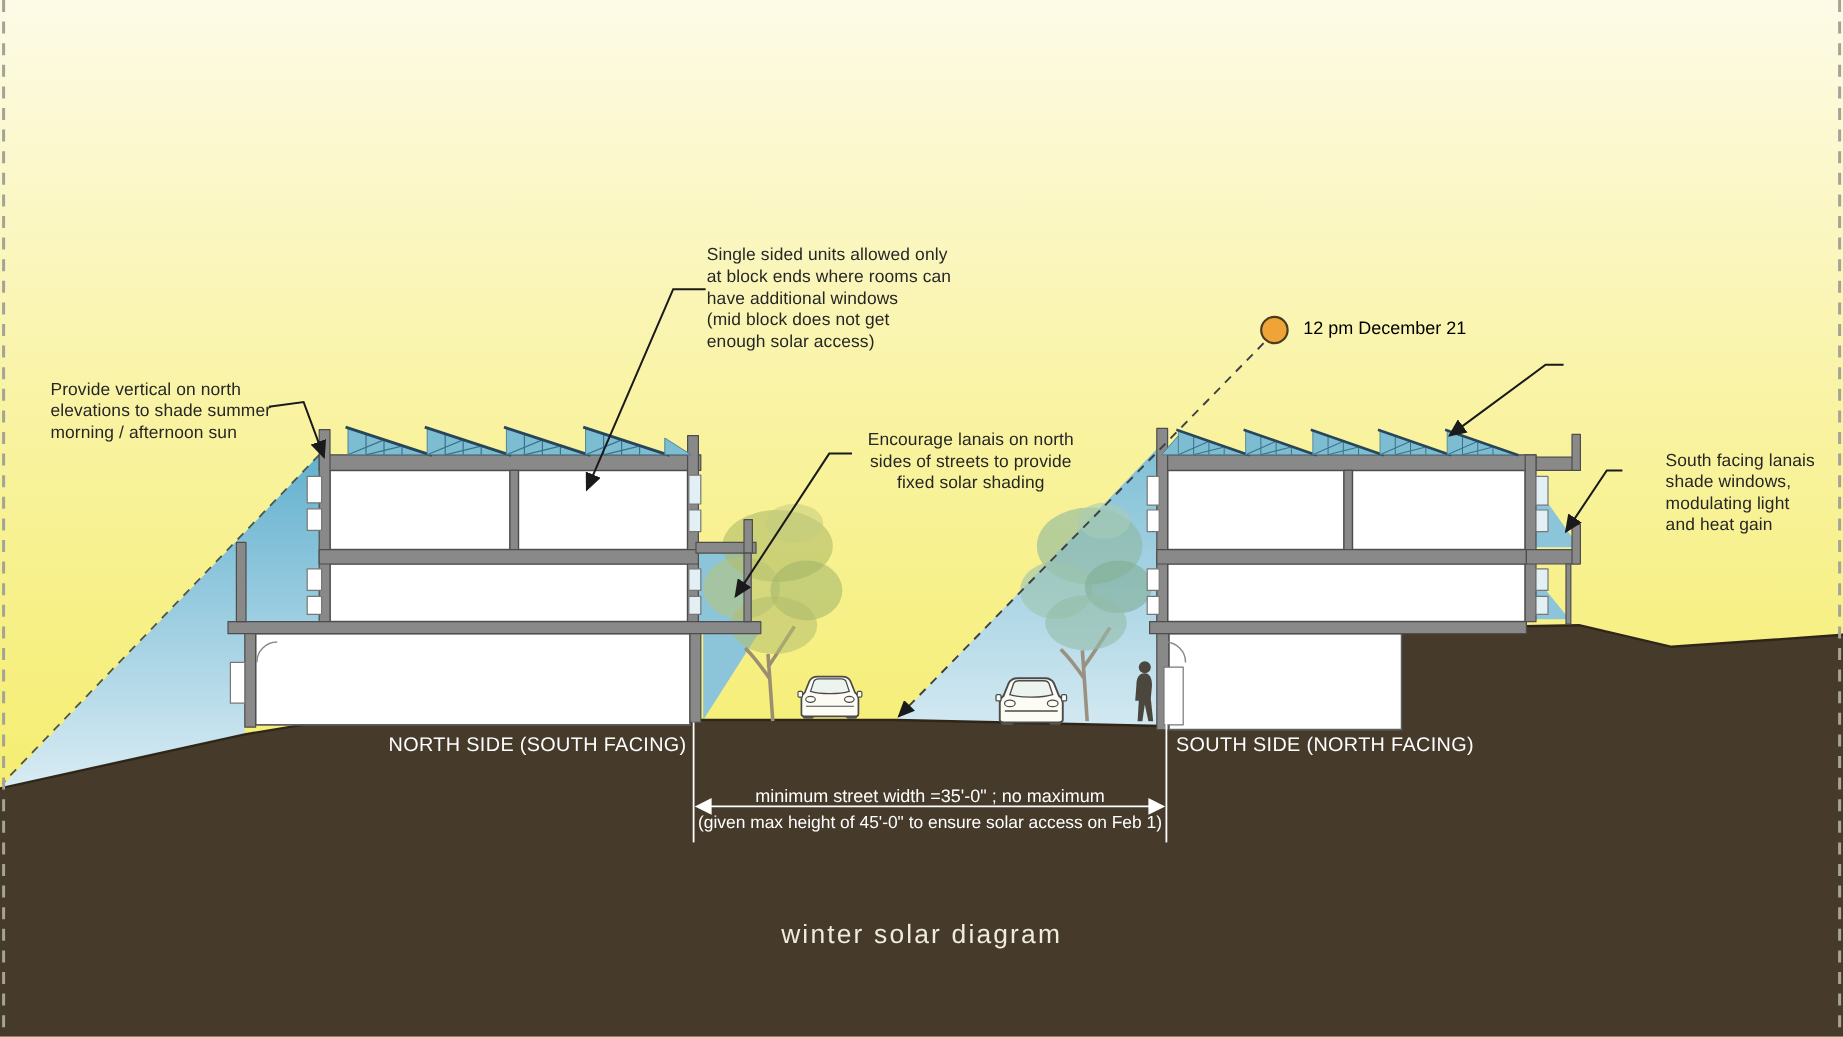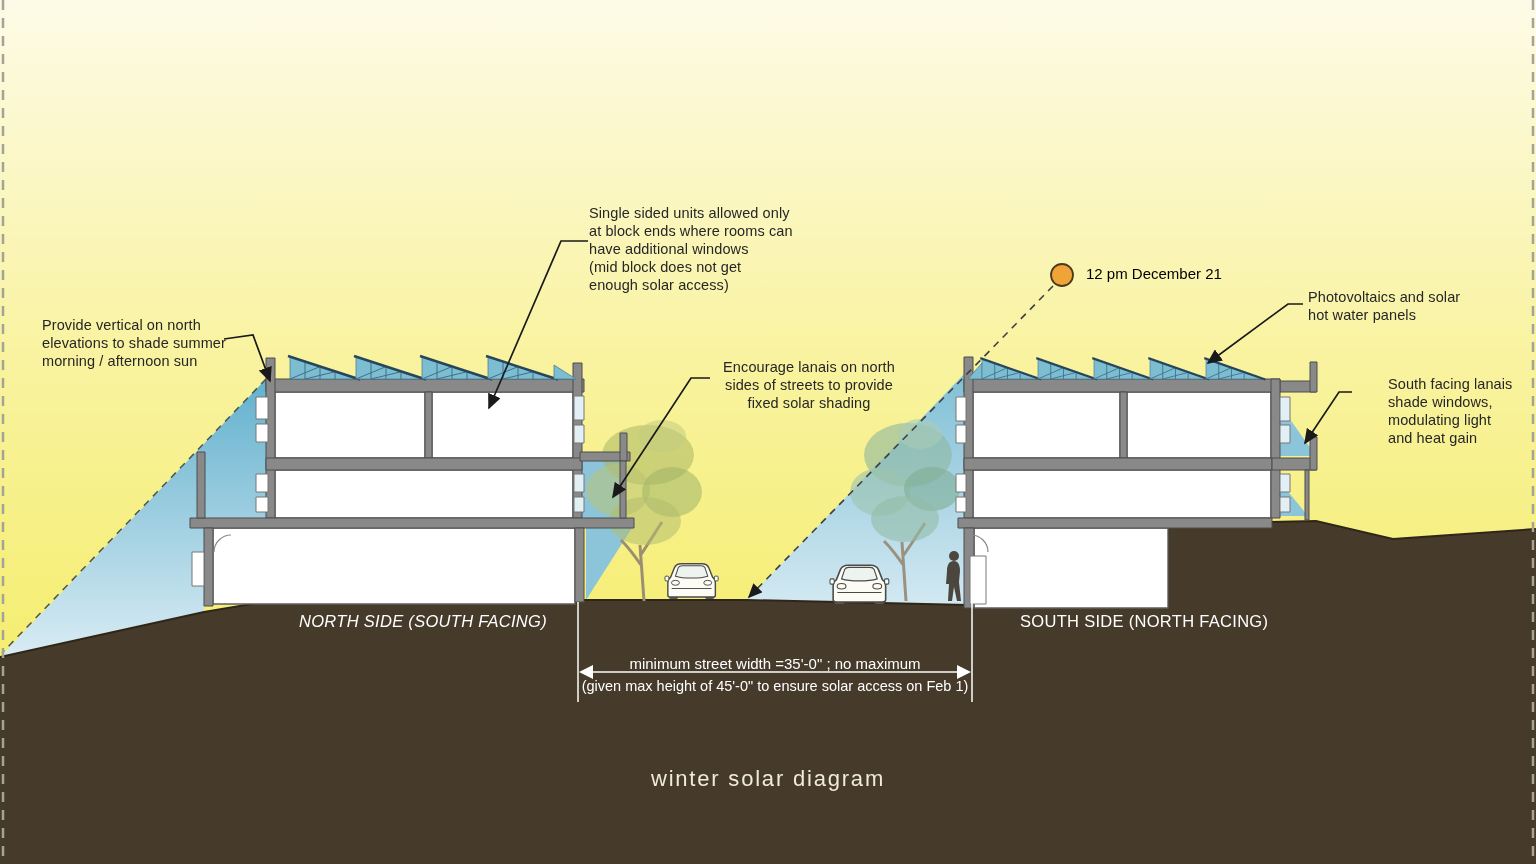--- a/index.html
+++ b/index.html
@@ -235,31 +235,29 @@
 <div class="note" style="left:42px;top:316px;width:200px;">Provide vertical on north
 elevations to shade summer
 morning / afternoon sun</div>
 
 <div class="note" style="left:714px;top:358px;width:190px;text-align:center;">Encourage lanais on north
 sides of streets to provide
 fixed solar shading</div>
 
 <div class="sun-label" style="left:1086px;top:265px;">12 pm December 21</div>
 
-<div class="note" style="left:1308px;top:288px;width:180px;">Photovoltaics and solar
-hot water panels</div>
 
 <div class="note" style="left:1348px;top:375px;width:160px;margin-left:40px;">South facing lanais
 shade windows,
 modulating light
 and heat gain</div>
 
-<div class="ground-label" style="left:299px;top:612px;width:272px;text-align:left;font-style:italic;">NORTH SIDE (SOUTH FACING)</div>
-
-<div class="ground-label" style="left:980px;top:612px;width:300px;margin-left:40px;">SOUTH SIDE (NORTH FACING)</div>
+<div class="ground-label" style="left:312px;top:612px;width:272px;text-align:center;">NORTH SIDE (SOUTH FACING)</div>
+
+<div class="ground-label" style="left:980px;top:612px;width:300px;">SOUTH SIDE (NORTH FACING)</div>
 
 <div class="dim-text l1" style="left:578px;top:655px;width:394px;">minimum street width =35'-0" ; no maximum</div>
 
 <div class="dim-text l2" style="left:565px;top:678px;width:420px;">(given max height of 45'-0" to ensure solar access on Feb 1)</div>
 
 <div class="diagram-title" style="left:0;top:766px;">winter solar diagram</div>
 
 </div>
 
 </body></html>

